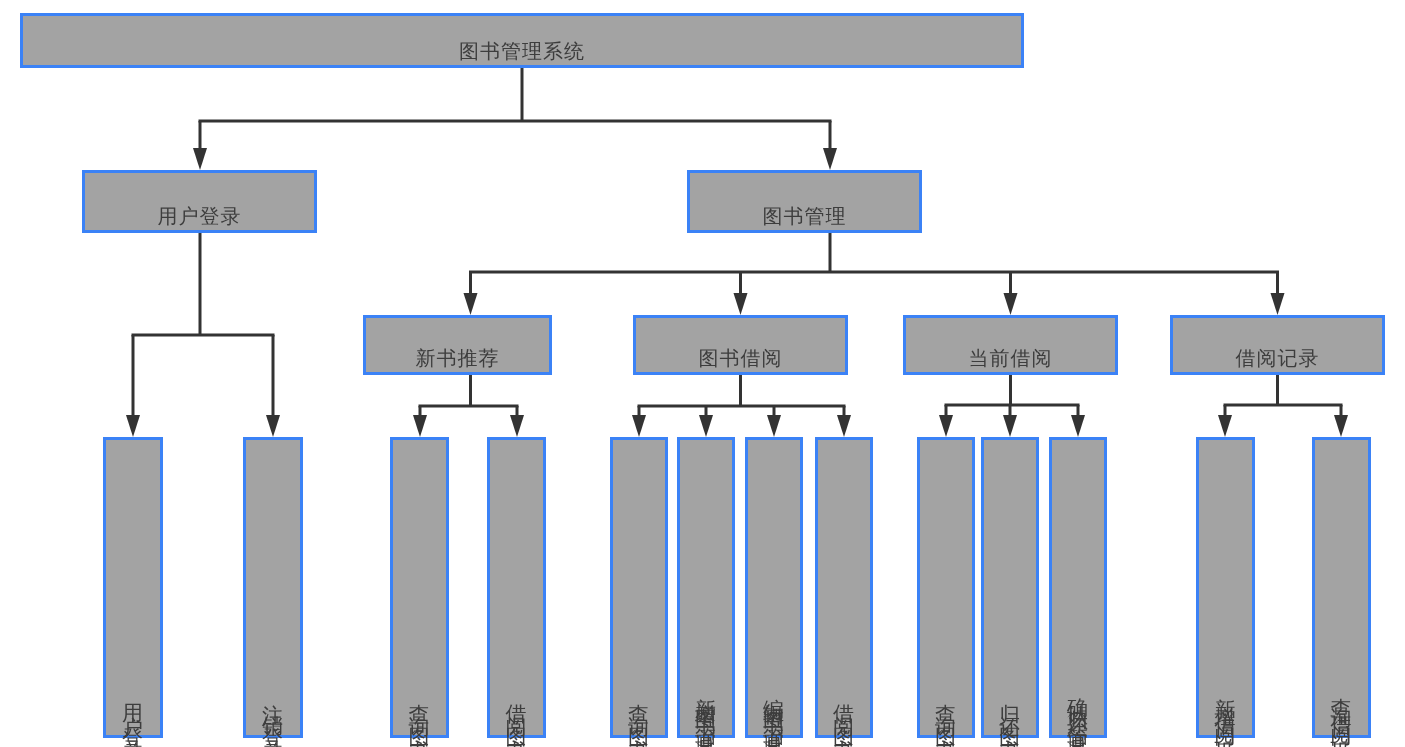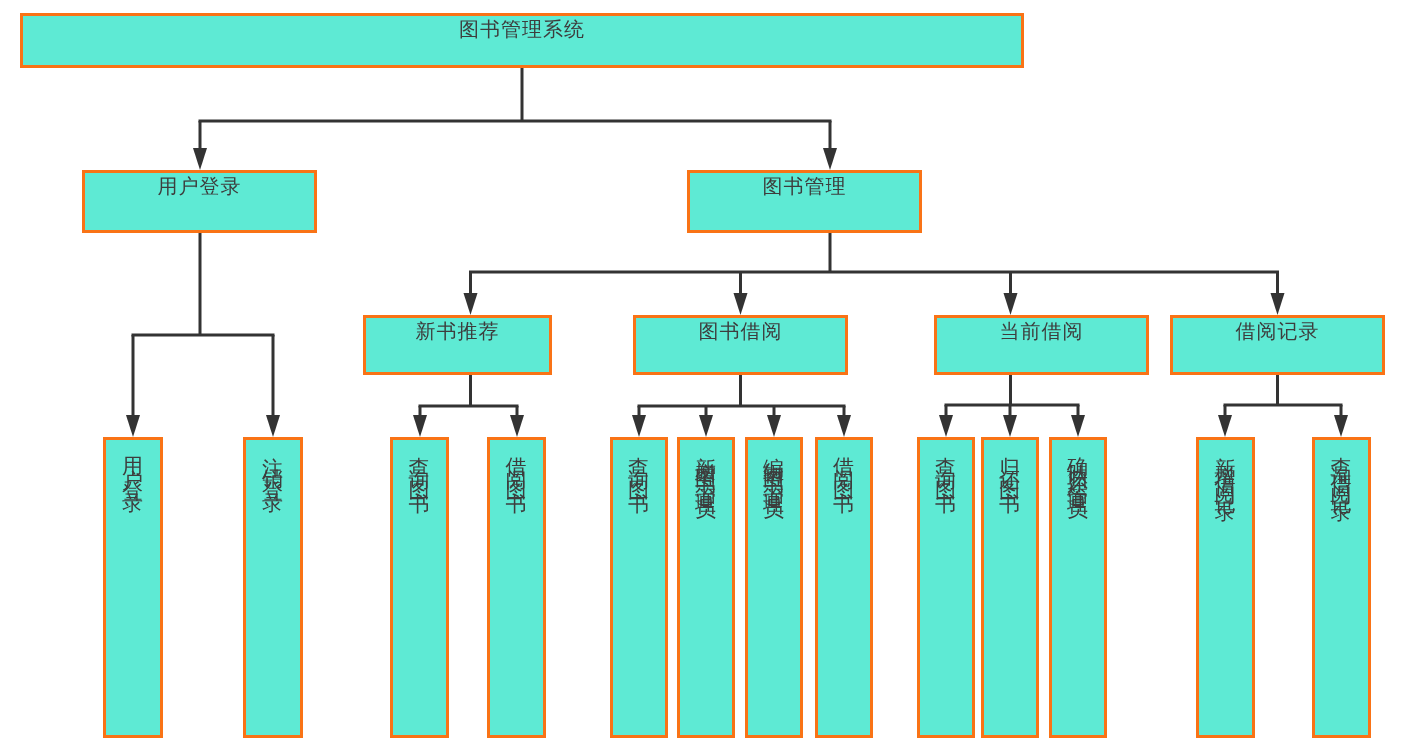--- a/index.html
+++ b/index.html
@@ -19,24 +19,24 @@
     position: absolute;
     left: 0;
     top: 0;
     width: 1405px;
     height: 747px;
     pointer-events: none;
   }
   .node {
     position: absolute;
     box-sizing: border-box;
-    border: 3px solid #f97316;
-    background: #5eead4;
+    border: 3px solid #3b82f6;
+    background: #a3a3a3;
     display: flex;
-    align-items: flex-start;
+    align-items: flex-end;
     justify-content: center;
     color: #3d3d3d;
   }
   .node.h .lbl {
     font-size: 20px;
     letter-spacing: 1px;
     white-space: nowrap;
   }
   .node.root .lbl { font-size: 20px; }
   .node.v .lbl {
@@ -139,21 +139,21 @@
   <div class="node h" style="left:687px; top:170px; width:235px; height:63px;">
     <span class="lbl">图书管理</span>
   </div>
 
   <div class="node h" style="left:363px; top:315px; width:189px; height:60px;">
     <span class="lbl">新书推荐</span>
   </div>
   <div class="node h" style="left:633px; top:315px; width:215px; height:60px;">
     <span class="lbl">图书借阅</span>
   </div>
-  <div class="node h" style="left:903px; top:315px; width:215px; height:60px;margin-left:31px;">
+  <div class="node h" style="left:903px; top:315px; width:215px; height:60px;">
     <span class="lbl">当前借阅</span>
   </div>
   <div class="node h" style="left:1170px; top:315px; width:215px; height:60px;">
     <span class="lbl">借阅记录</span>
   </div>
 
   <div class="node v" style="left:103px; top:437px; width:60px; height:301px;">
     <span class="lbl">用户登录</span>
   </div>
   <div class="node v" style="left:243px; top:437px; width:60px; height:301px;">

